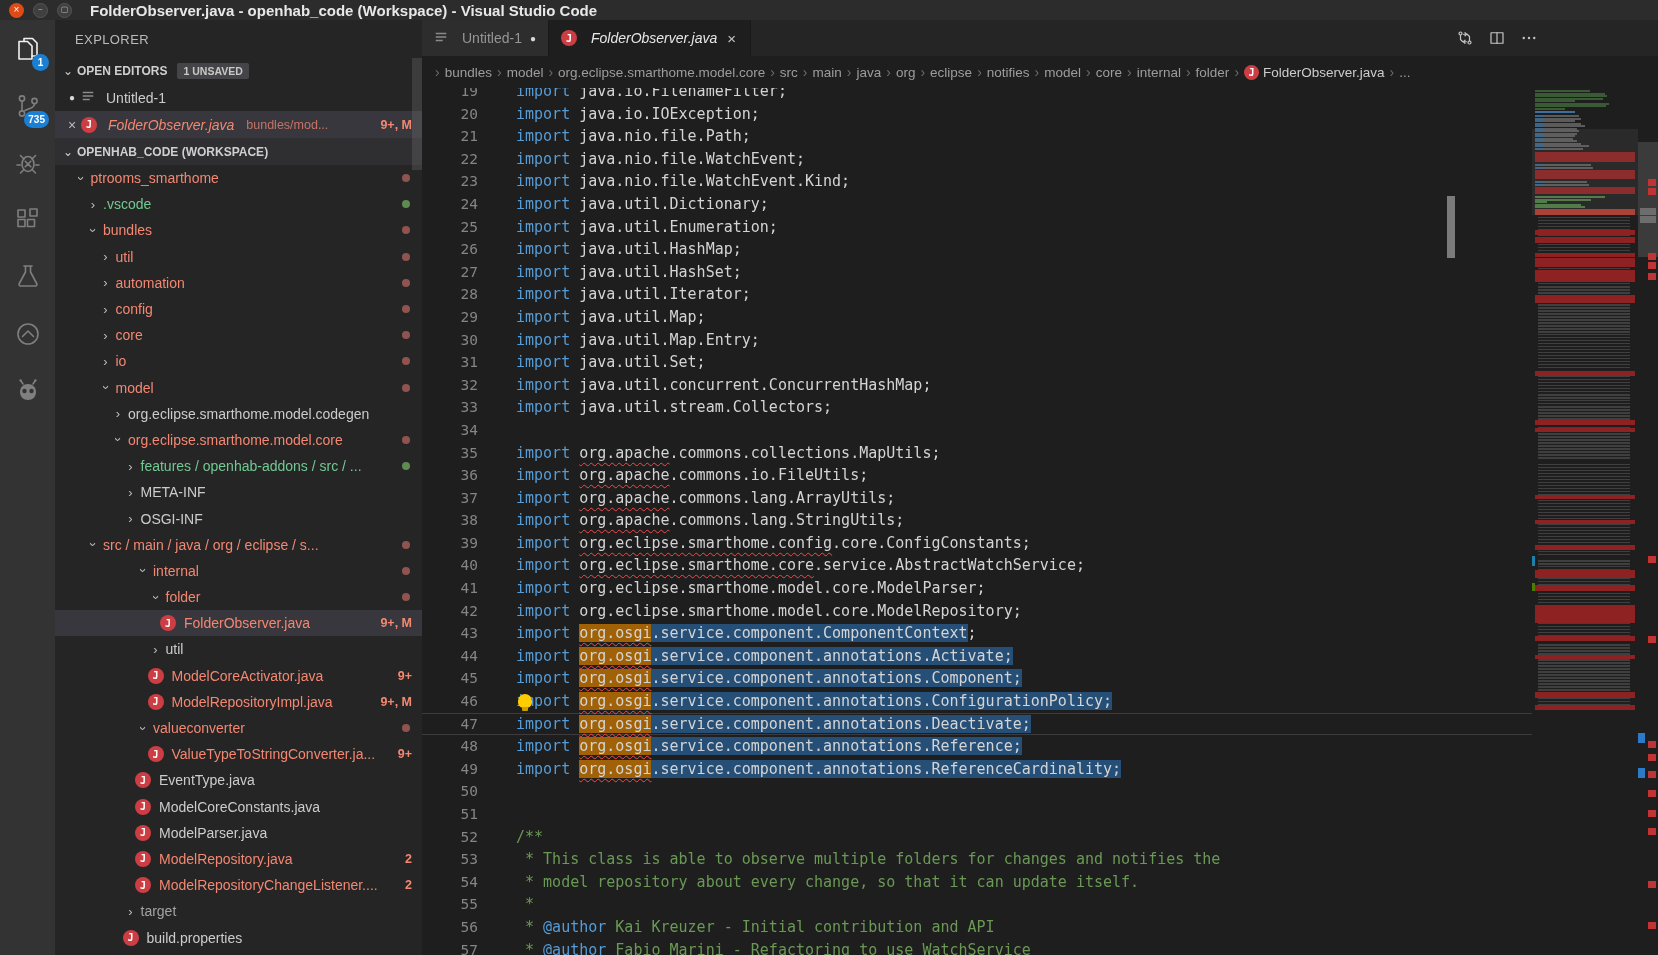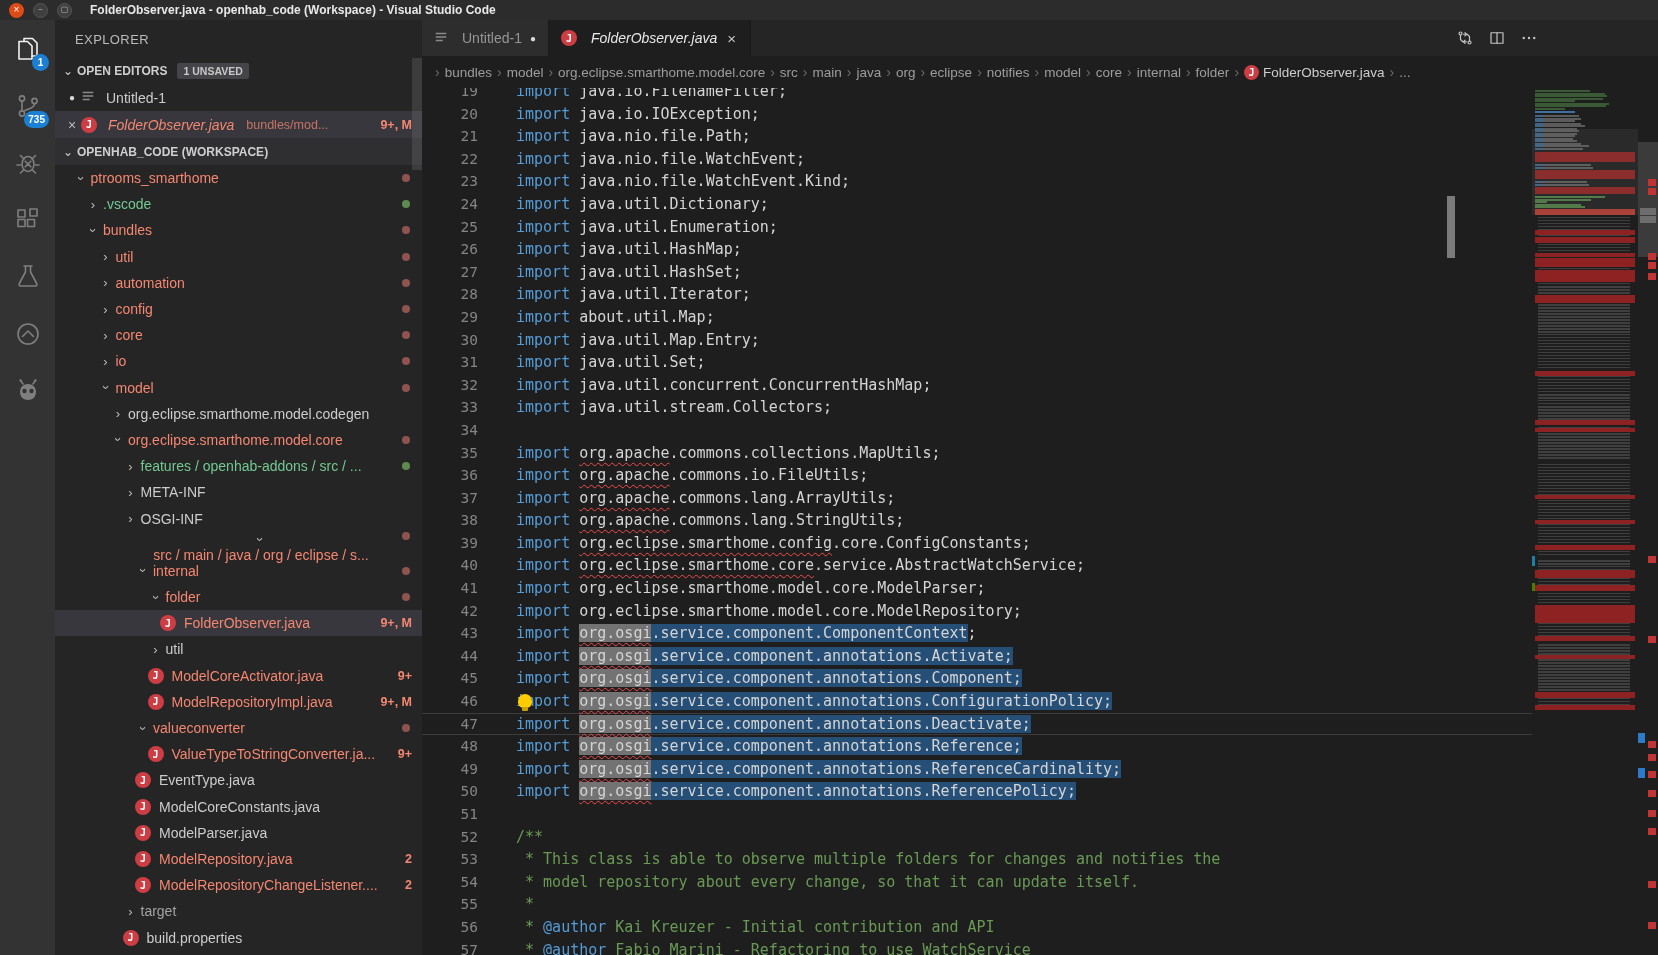--- a/index.html
+++ b/index.html
@@ -7,21 +7,21 @@
               font-family:"Liberation Sans", sans-serif; }
   #app { position:relative; width:1658px; height:955px; overflow:hidden; }
 
   
   .titlebar { position:absolute; left:0; top:0; width:100%; height:20px; background:#2c2c2c;
               display:flex; align-items:center; }
   .winbtn { width:15px; height:15px; border-radius:50%; margin-left:9px; display:flex;
             align-items:center; justify-content:center; font-size:10px; line-height:1; color:#fff; }
   .winbtn.close { background:#df4b16; }
   .winbtn.min, .winbtn.max { background:#3f3f3f; border:1px solid #555; color:#bbb; font-size:8px; }
-  .wintitle { color:#e8e8e8; font-size:12px; font-weight:bold; margin-left:18px; }
+  .wintitle { color:#e8e8e8; font-size:15px; font-weight:bold; margin-left:18px; }
 
   
   .activitybar { position:absolute; left:0; top:20px; width:55px; height:935px; background:#333333; }
   .ab-item { position:relative; width:55px; height:57px; display:flex; align-items:center;
              justify-content:center; color:#7f7f7f; cursor:pointer; }
   .ab-item.active { color:#f2f2f2; }
   .ab-item svg { width:30px; height:30px; }
   .ab-badge { position:absolute; right:6px; bottom:6px; min-width:17px; height:17px; padding:0 4px;
               background:#1b80d4; border-radius:9px; color:#fff; font-size:10px; font-weight:bold;
               display:flex; align-items:center; justify-content:center; }
@@ -92,21 +92,21 @@
         font-family:"DejaVu Sans Mono", monospace; font-size:15px; white-space:pre; }
   .cl .ln { width:56px; text-align:right; color:#858585; font-size:14.5px; flex:none;padding-left:8px; }
   .cl .lc { padding-left:38px; color:#d4d4d4; }
   .cl.cur { box-shadow: inset 0 1px 0 #3c3c3e, inset 0 -1px 0 #3c3c3e; }
   .tok-k, .tok-a { color:#569cd6; }
   .tok-p { color:#d4d4d4; }
   .tok-c { color:#6a9955; }
   .tok-e { background:#264f78; }
   .tok-s { text-decoration:underline wavy #f14c4c 1px; text-underline-offset:4px;
            text-decoration-skip-ink:none; }
-  .tok-ss { background:#737373; text-decoration:underline wavy #f14c4c 1px;
+  .tok-ss { background:#a16207; text-decoration:underline wavy #f14c4c 1px;
             text-underline-offset:4px; text-decoration-skip-ink:none; }
   .lightbulb { position:absolute; width:14px; height:14px; border-radius:50% 50% 40% 40%;
                background:#ffcc00; }
   .lightbulb:after { content:""; position:absolute; left:4px; bottom:-3px; width:6px; height:4px;
                      background:#caa100; border-radius:1px; }
   .scroll-hint { position:absolute; background:rgba(200,200,200,.55); }
 
   
   .minimap { position:absolute; left:1110px; top:68px; width:106px; height:867px; background:#1e1e1e;
              overflow:hidden; }
@@ -272,21 +272,21 @@
           <span class="rdot green"></span>
         </div>
         <div class="row" style="padding-left: 67.5px;">
           <span class="tchev">›</span>
           <span class="tlabel nrm">META-INF</span>
         </div>
         <div class="row" style="padding-left: 67.5px;">
           <span class="tchev">›</span>
           <span class="tlabel nrm">OSGI-INF</span>
         </div>
-        <div class="row" style="padding-left: 43px; flex-direction: column;">
+        <div class="row" style="padding-left: 30px;">
           <span class="tchev open">›</span>
           <span class="tlabel err">src / main / java / org / eclipse / s...</span>
           <span class="rdot red"></span>
         </div>
         <div class="row" style="padding-left: 80px;">
           <span class="tchev open">›</span>
           <span class="tlabel err">internal</span>
           <span class="rdot red"></span>
         </div>
         <div class="row" style="padding-left: 92.5px;">
@@ -437,42 +437,42 @@
           <div class="cl"><span class="ln">19</span><span class="lc"><span class="tok-k">import </span><span class="tok-p">java.io.FilenameFilter;</span></span></div>
           <div class="cl"><span class="ln">20</span><span class="lc"><span class="tok-k">import </span><span class="tok-p">java.io.IOException;</span></span></div>
           <div class="cl"><span class="ln">21</span><span class="lc"><span class="tok-k">import </span><span class="tok-p">java.nio.file.Path;</span></span></div>
           <div class="cl"><span class="ln">22</span><span class="lc"><span class="tok-k">import </span><span class="tok-p">java.nio.file.WatchEvent;</span></span></div>
           <div class="cl"><span class="ln">23</span><span class="lc"><span class="tok-k">import </span><span class="tok-p">java.nio.file.WatchEvent.Kind;</span></span></div>
           <div class="cl"><span class="ln">24</span><span class="lc"><span class="tok-k">import </span><span class="tok-p">java.util.Dictionary;</span></span></div>
           <div class="cl"><span class="ln">25</span><span class="lc"><span class="tok-k">import </span><span class="tok-p">java.util.Enumeration;</span></span></div>
           <div class="cl"><span class="ln">26</span><span class="lc"><span class="tok-k">import </span><span class="tok-p">java.util.HashMap;</span></span></div>
           <div class="cl"><span class="ln">27</span><span class="lc"><span class="tok-k">import </span><span class="tok-p">java.util.HashSet;</span></span></div>
           <div class="cl"><span class="ln">28</span><span class="lc"><span class="tok-k">import </span><span class="tok-p">java.util.Iterator;</span></span></div>
-          <div class="cl"><span class="ln">29</span><span class="lc"><span class="tok-k">import </span><span class="tok-p">about.util.Map;</span></span></div>
+          <div class="cl"><span class="ln">29</span><span class="lc"><span class="tok-k">import </span><span class="tok-p">java.util.Map;</span></span></div>
           <div class="cl"><span class="ln">30</span><span class="lc"><span class="tok-k">import </span><span class="tok-p">java.util.Map.Entry;</span></span></div>
           <div class="cl"><span class="ln">31</span><span class="lc"><span class="tok-k">import </span><span class="tok-p">java.util.Set;</span></span></div>
           <div class="cl"><span class="ln">32</span><span class="lc"><span class="tok-k">import </span><span class="tok-p">java.util.concurrent.ConcurrentHashMap;</span></span></div>
           <div class="cl"><span class="ln">33</span><span class="lc"><span class="tok-k">import </span><span class="tok-p">java.util.stream.Collectors;</span></span></div>
           <div class="cl"><span class="ln">34</span><span class="lc"></span></div>
           <div class="cl"><span class="ln">35</span><span class="lc"><span class="tok-k">import </span><span class="tok-s">org.apache</span><span class="tok-p">.commons.collections.MapUtils;</span></span></div>
           <div class="cl"><span class="ln">36</span><span class="lc"><span class="tok-k">import </span><span class="tok-s">org.apache</span><span class="tok-p">.commons.io.FileUtils;</span></span></div>
           <div class="cl"><span class="ln">37</span><span class="lc"><span class="tok-k">import </span><span class="tok-s">org.apache</span><span class="tok-p">.commons.lang.ArrayUtils;</span></span></div>
           <div class="cl"><span class="ln">38</span><span class="lc"><span class="tok-k">import </span><span class="tok-s">org.apache</span><span class="tok-p">.commons.lang.StringUtils;</span></span></div>
           <div class="cl"><span class="ln">39</span><span class="lc"><span class="tok-k">import </span><span class="tok-s">org.eclipse.smarthome.config</span><span class="tok-p">.core.ConfigConstants;</span></span></div>
           <div class="cl"><span class="ln">40</span><span class="lc"><span class="tok-k">import </span><span class="tok-s">org.eclipse.smarthome.core</span><span class="tok-p">.service.AbstractWatchService;</span></span></div>
           <div class="cl"><span class="ln">41</span><span class="lc"><span class="tok-k">import </span><span class="tok-p">org.eclipse.smarthome.model.core.ModelParser;</span></span></div>
           <div class="cl"><span class="ln">42</span><span class="lc"><span class="tok-k">import </span><span class="tok-p">org.eclipse.smarthome.model.core.ModelRepository;</span></span></div>
           <div class="cl"><span class="ln">43</span><span class="lc"><span class="tok-k">import </span><span class="tok-ss">org.osgi</span><span class="tok-e">.service.component.ComponentContext</span><span class="tok-p">;</span></span></div>
           <div class="cl"><span class="ln">44</span><span class="lc"><span class="tok-k">import </span><span class="tok-ss">org.osgi</span><span class="tok-e">.service.component.annotations.Activate;</span></span></div>
           <div class="cl"><span class="ln">45</span><span class="lc"><span class="tok-k">import </span><span class="tok-ss">org.osgi</span><span class="tok-e">.service.component.annotations.Component;</span></span></div>
           <div class="cl"><span class="ln">46</span><span class="lc"><span class="tok-k">import </span><span class="tok-ss">org.osgi</span><span class="tok-e">.service.component.annotations.ConfigurationPolicy;</span></span></div>
           <div class="cl cur"><span class="ln">47</span><span class="lc"><span class="tok-k">import </span><span class="tok-ss">org.osgi</span><span class="tok-e">.service.component.annotations.Deactivate;</span></span></div>
           <div class="cl"><span class="ln">48</span><span class="lc"><span class="tok-k">import </span><span class="tok-ss">org.osgi</span><span class="tok-e">.service.component.annotations.Reference;</span></span></div>
           <div class="cl"><span class="ln">49</span><span class="lc"><span class="tok-k">import </span><span class="tok-ss">org.osgi</span><span class="tok-e">.service.component.annotations.ReferenceCardinality;</span></span></div>
-          <div class="cl"><span class="ln">50</span><span class="lc"><span class="tok-k">import </span><span class="tok-ss">org.osgi</span><span class="tok-e">.service.component.annotations.ReferencePolicy;</span></span></div>
+          <div class="cl"><span class="ln">50</span></div>
           <div class="cl"><span class="ln">51</span><span class="lc"></span></div>
           <div class="cl"><span class="ln">52</span><span class="lc"><span class="tok-c">/**</span></span></div>
           <div class="cl"><span class="ln">53</span><span class="lc"><span class="tok-c"> * This class is able to observe multiple folders for changes and notifies the</span></span></div>
           <div class="cl"><span class="ln">54</span><span class="lc"><span class="tok-c"> * model repository about every change, so that it can update itself.</span></span></div>
           <div class="cl"><span class="ln">55</span><span class="lc"><span class="tok-c"> *</span></span></div>
           <div class="cl"><span class="ln">56</span><span class="lc"><span class="tok-c"> * </span><span class="tok-a">@author</span><span class="tok-c"> Kai Kreuzer - Initial contribution and API</span></span></div>
           <div class="cl"><span class="ln">57</span><span class="lc"><span class="tok-c"> * </span><span class="tok-a">@author</span><span class="tok-c"> Fabio Marini - Refactoring to use WatchService</span></span></div>
         </div>
       <div class="lightbulb" id="lightbulb" style="left: 96px; top: 606.2px;"></div>
       <div class="scroll-hint" id="scroll-hint" style="left: 1025px; top: 108px; width: 8px; height: 62px;"></div>

